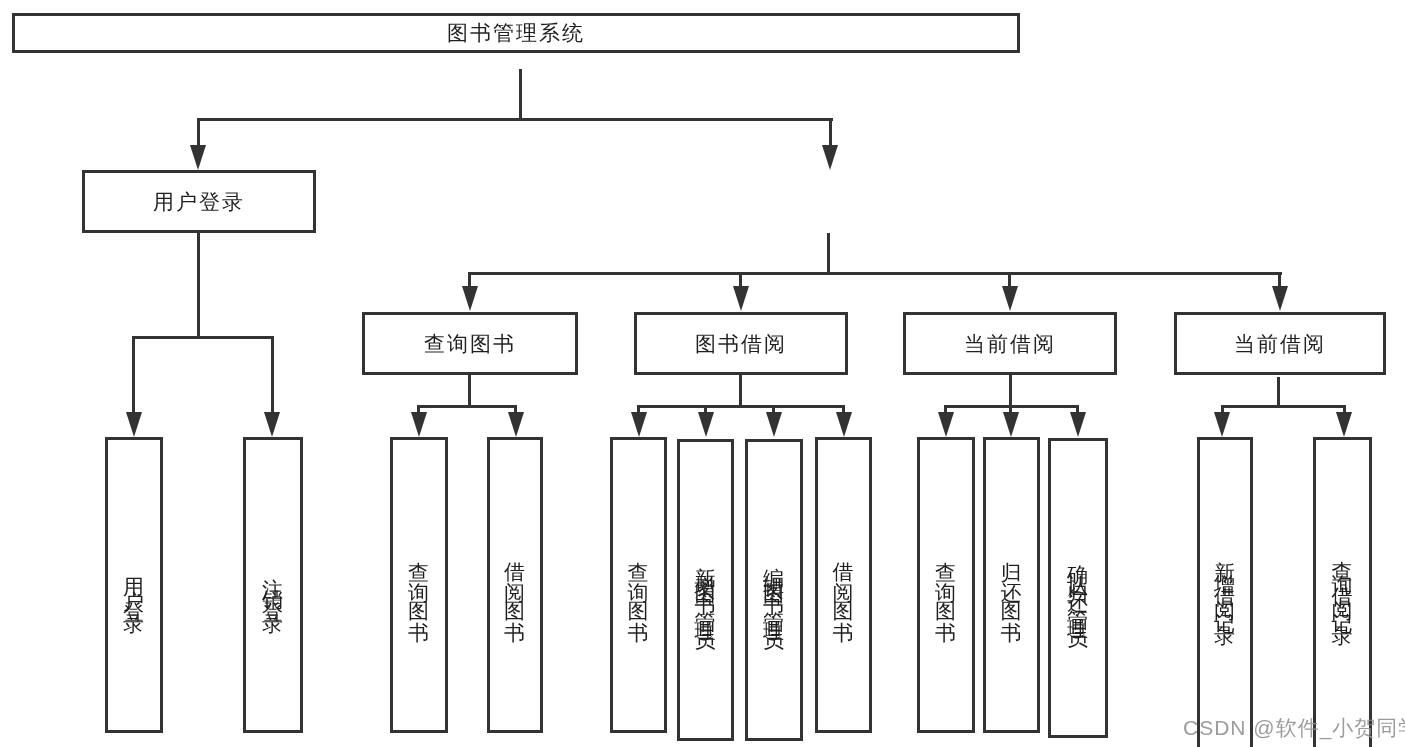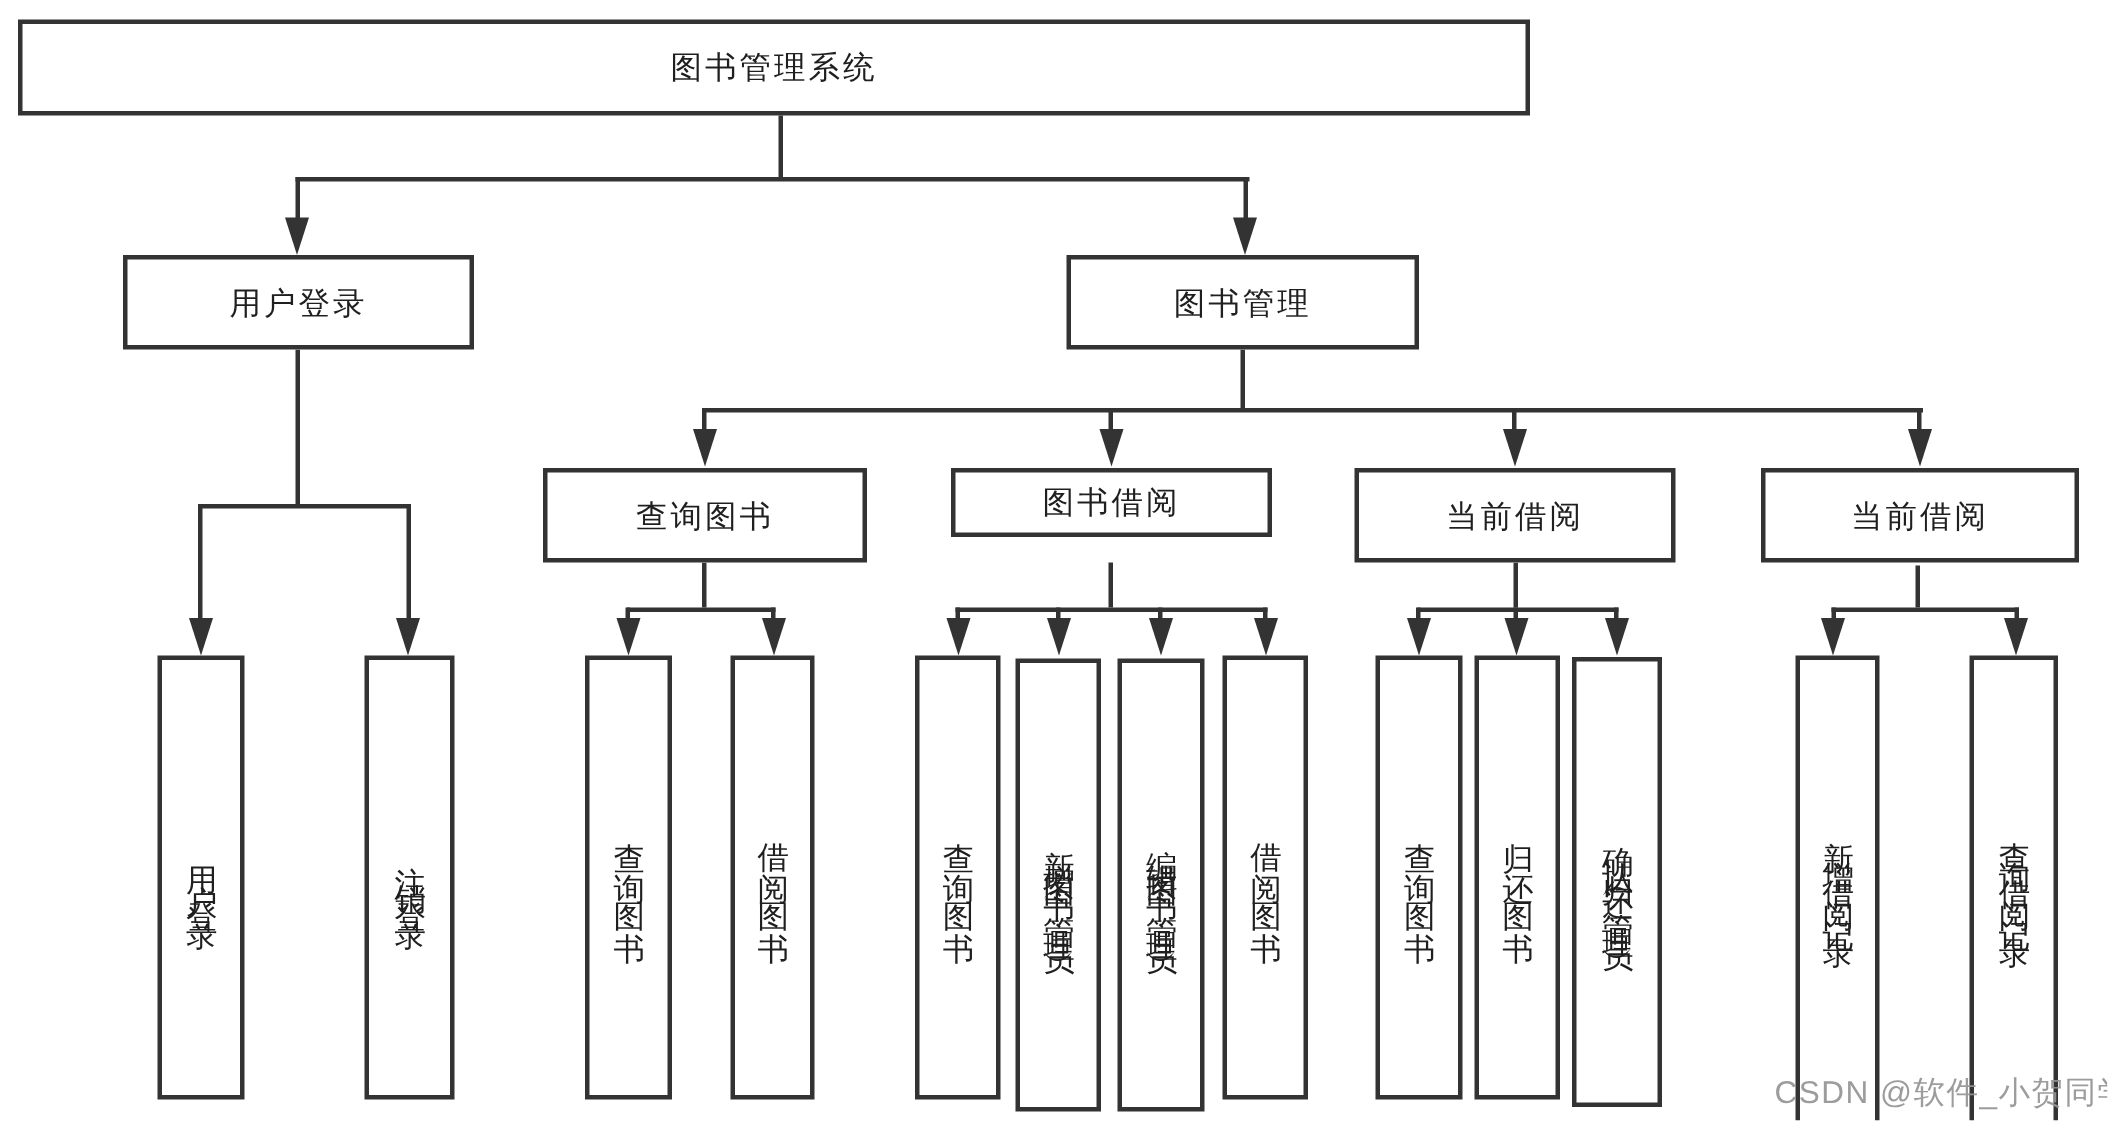--- a/index.html
+++ b/index.html
@@ -97,35 +97,32 @@
   <div class="arrow" style="left:1003px;top:412px"></div>
   <div class="arrow" style="left:1070px;top:412px"></div>
 
   <div class="vline" style="left:1277px;top:377px;height:28px"></div>
   <div class="hline" style="left:1221px;top:405px;width:125px"></div>
   <div class="vline" style="left:1221px;top:405px;height:10px"></div>
   <div class="vline" style="left:1343px;top:405px;height:10px"></div>
   <div class="arrow" style="left:1214px;top:412px"></div>
   <div class="arrow" style="left:1336px;top:412px"></div>
 
-  <div class="box" style="left:12px;top:13px;width:1008px;height:64px">
+  <div class="box" style="left:12px;top:13px;width:1008px;height:40px">
     <span>图书管理系统</span>
   </div>
 
   <div class="box" style="left:82px;top:170px;width:234px;height:63px">
     <span>用户登录</span>
   </div>
-  <div class="box" style="left:711px;top:170px;width:235px;height:63px">
-    <span>图书管理</span>
-  </div>
 
   <div class="box" style="left:362px;top:312px;width:216px;height:63px">
     <span>查询图书</span>
   </div>
-  <div class="box" style="left:634px;top:312px;width:214px;height:46px">
+  <div class="box" style="left:634px;top:312px;width:214px;height:63px">
     <span>图书借阅</span>
   </div>
   <div class="box" style="left:903px;top:312px;width:214px;height:63px">
     <span>当前借阅</span>
   </div>
   <div class="box" style="left:1174px;top:312px;width:212px;height:63px">
     <span>当前借阅</span>
   </div>
 
   <div class="vbox" style="left:105px;top:437px;width:58px;height:296px">

